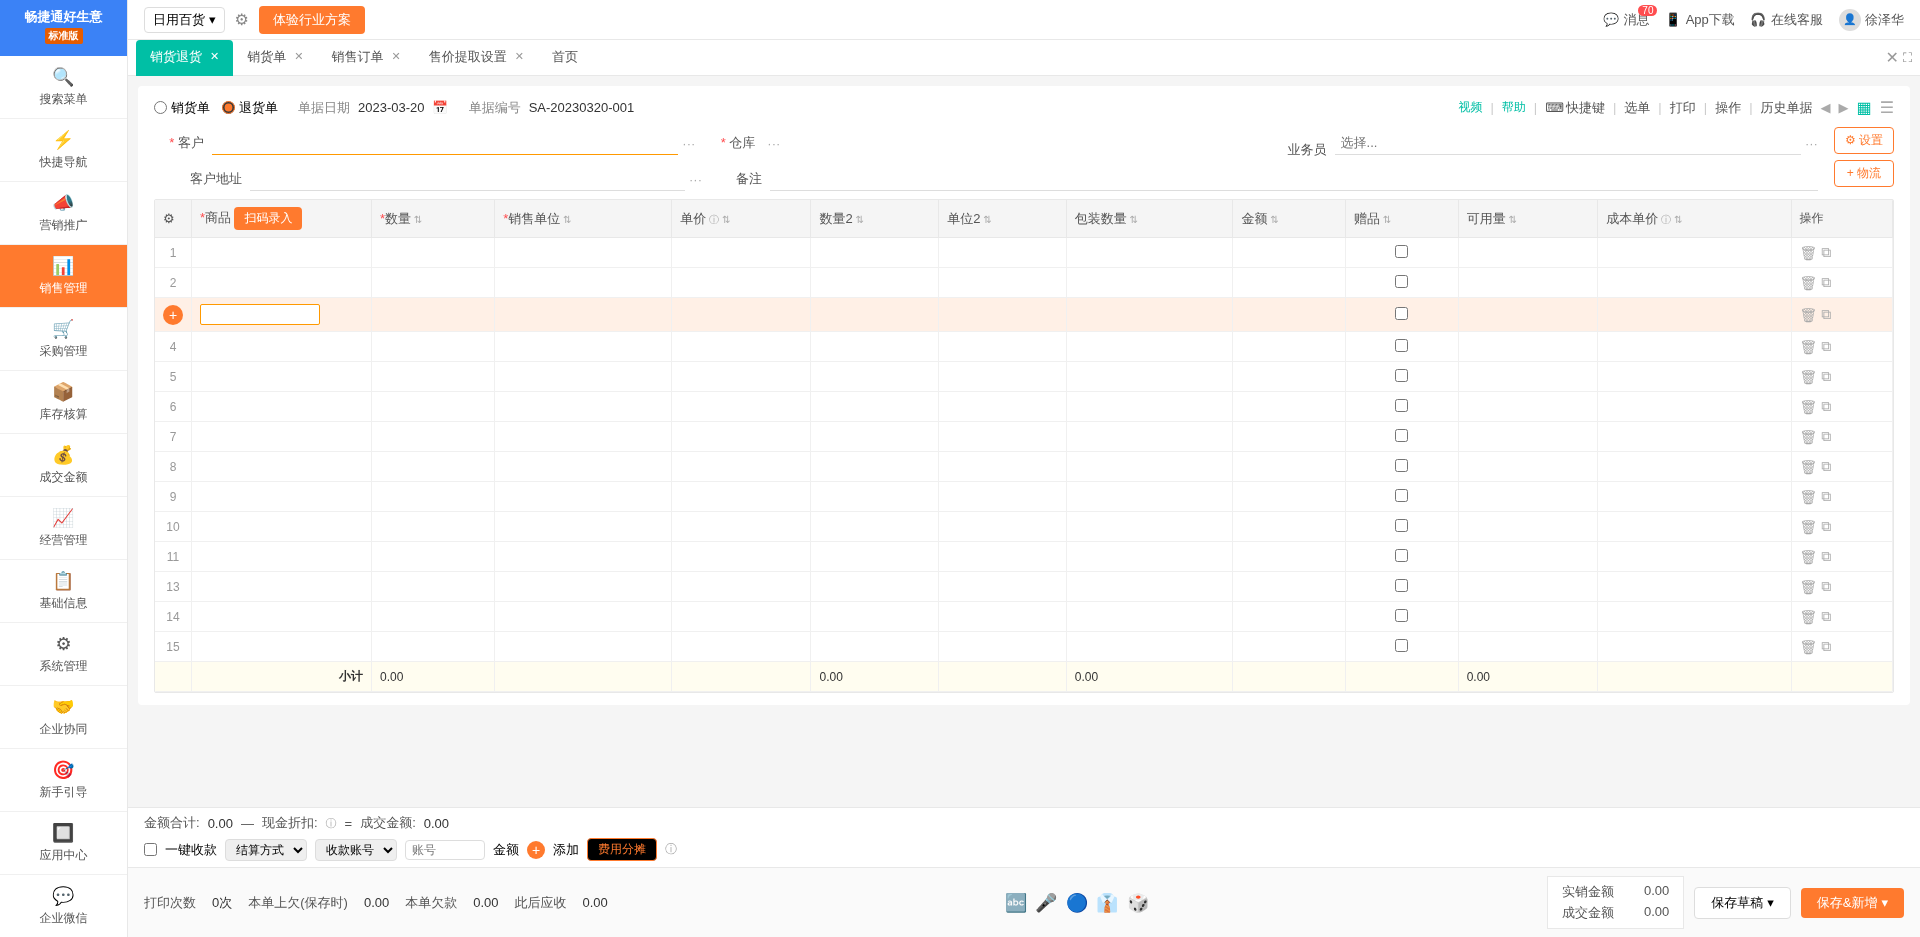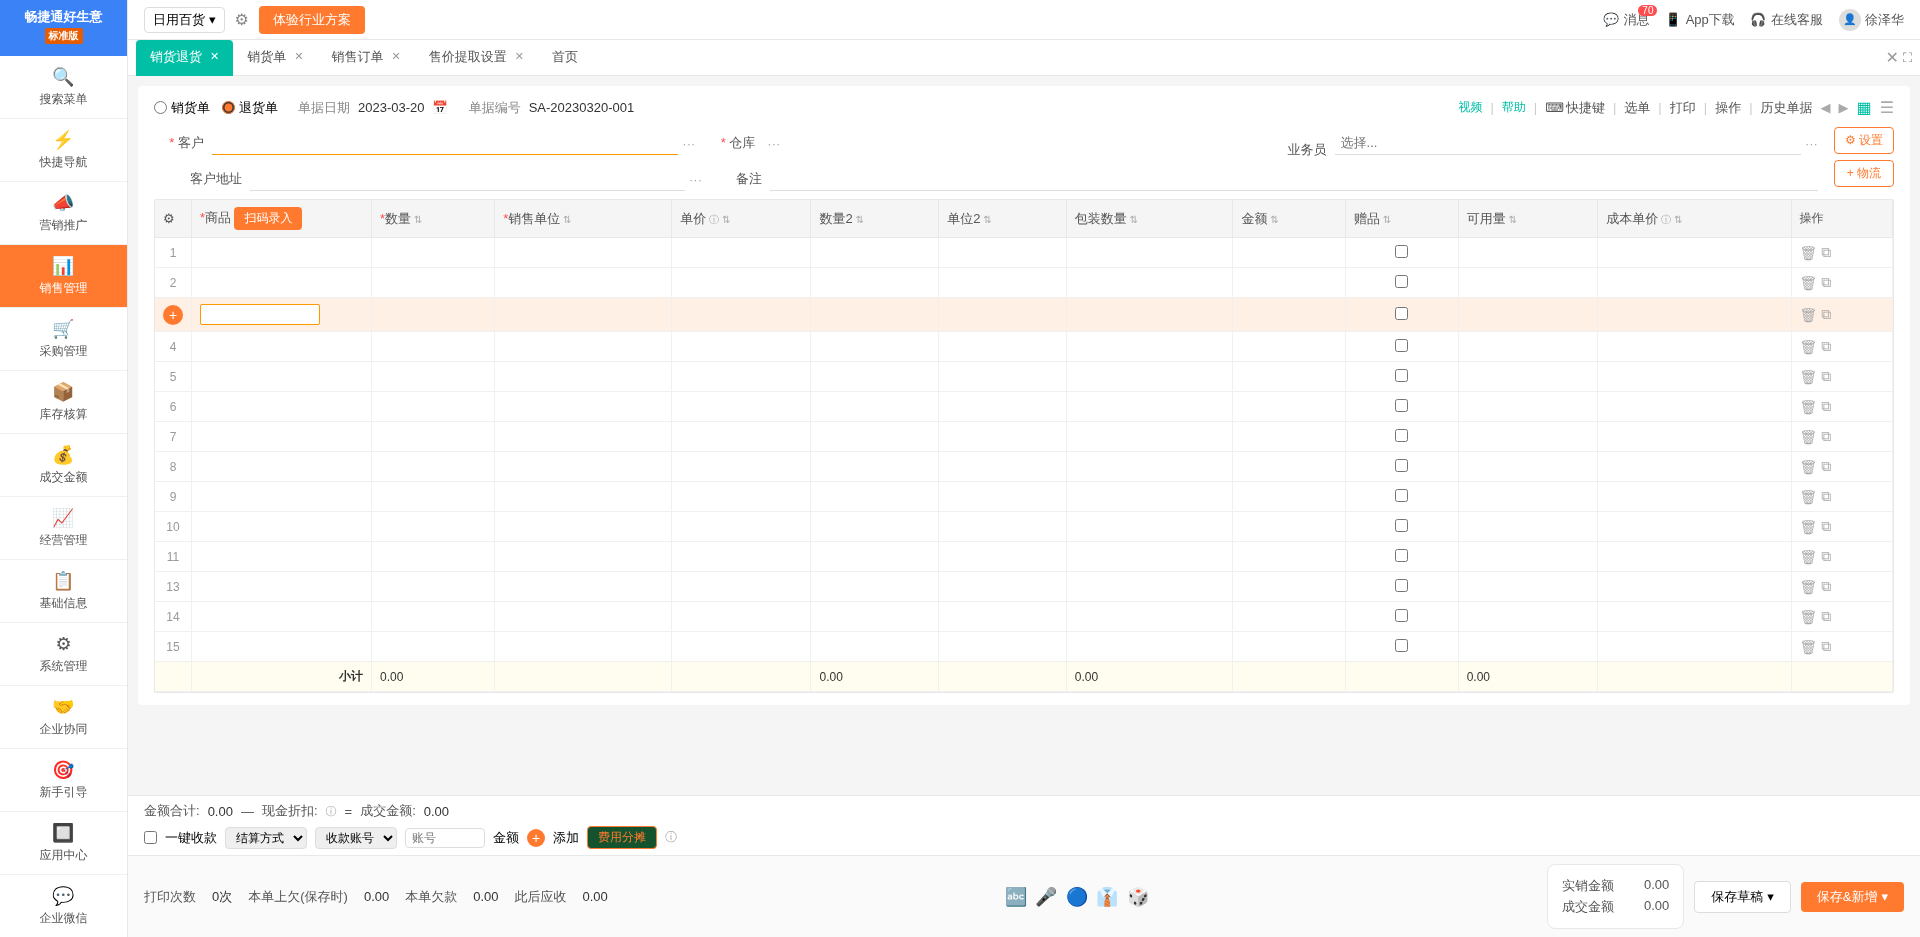--- a/index.html
+++ b/index.html
@@ -80,21 +80,21 @@
     .subtotal-row td { background: #fffdf0; font-weight: 500; color: #333; }
 
     
     .footer-bar { background: #fff; border-top: 1px solid #e8e8e8; padding: 6px 16px; flex-shrink: 0; }
     .footer-row1 { display: flex; align-items: center; gap: 8px; margin-bottom: 6px; color: #555; }
     .footer-row1 .amount { color: #333; font-weight: 500; }
     .footer-row2 { display: flex; align-items: center; gap: 8px; }
     .footer-row2 input[type=checkbox] { accent-color: #ff7a2e; }
     .footer-row2 .small-select { border: 1px solid #ddd; border-radius: 4px; padding: 2px 6px; font-size: 12px; }
     .footer-row2 .add-btn { background: #ff7a2e; color: #fff; border: none; border-radius: 50%; width: 18px; height: 18px; cursor: pointer; font-size: 14px; display: inline-flex; align-items: center; justify-content: center; }
-    .fee-btn { border: 1px solid #ff7a2e; color: #ff7a2e; background: #14532d; border-radius: 4px; padding: 2px 10px; cursor: pointer; font-size: 12px; }
+    .fee-btn { border: 1px solid #ff7a2e; color: #ff7a2e; background: #000000; border-radius: 4px; padding: 2px 10px; cursor: pointer; font-size: 12px; }
 
     
     .bottom-bar { background: #fafafa; border-top: 1px solid #e8e8e8; padding: 8px 16px; display: flex; align-items: center; justify-content: space-between; flex-shrink: 0; }
     .bottom-bar-left { display: flex; align-items: center; gap: 16px; color: #555; font-size: 12px; }
     .bottom-bar-center { display: flex; align-items: center; gap: 8px; color: #555; font-size: 12px; }
     .bottom-bar-right { display: flex; align-items: center; gap: 10px; }
     .save-draft-btn { border: 1px solid #ddd; background: #fff; padding: 6px 16px; border-radius: 4px; cursor: pointer; font-size: 13px; display: flex; align-items: center; gap: 4px; }
     .save-new-btn { background: #ff7a2e; color: #fff; border: none; padding: 6px 16px; border-radius: 4px; cursor: pointer; font-size: 13px; display: flex; align-items: center; gap: 4px; }
 
     
@@ -770,21 +770,21 @@
       <span style="color:#333;font-weight:500;">0.00</span>
     </div>
     <div class="bottom-bar-center">
       <span style="font-size:18px;">🔤</span>
       <span style="font-size:18px;">🎤</span>
       <span style="font-size:18px;">🔵</span>
       <span style="font-size:18px;">👔</span>
       <span style="font-size:18px;">🎲</span>
     </div>
     <div class="bottom-bar-right">
-      <div style="background:#fff;border:1px solid #e8e8e8;border-radius:8px;padding:12px 14px;font-size:12px;color:#555;">
+      <div style="background:#fff;border:1px solid #e8e8e8;border-radius:0;padding:6px 14px;font-size:12px;color:#555;">
         <div style="display:flex;justify-content:space-between;gap:30px;margin-bottom:3px;">
           <span>实销金额</span>
           <span style="font-weight:500;">0.00</span>
         </div>
         <div style="display:flex;justify-content:space-between;gap:30px;">
           <span>成交金额</span>
           <span style="font-weight:500;">0.00</span>
         </div>
       </div>
       <button class="save-draft-btn">

